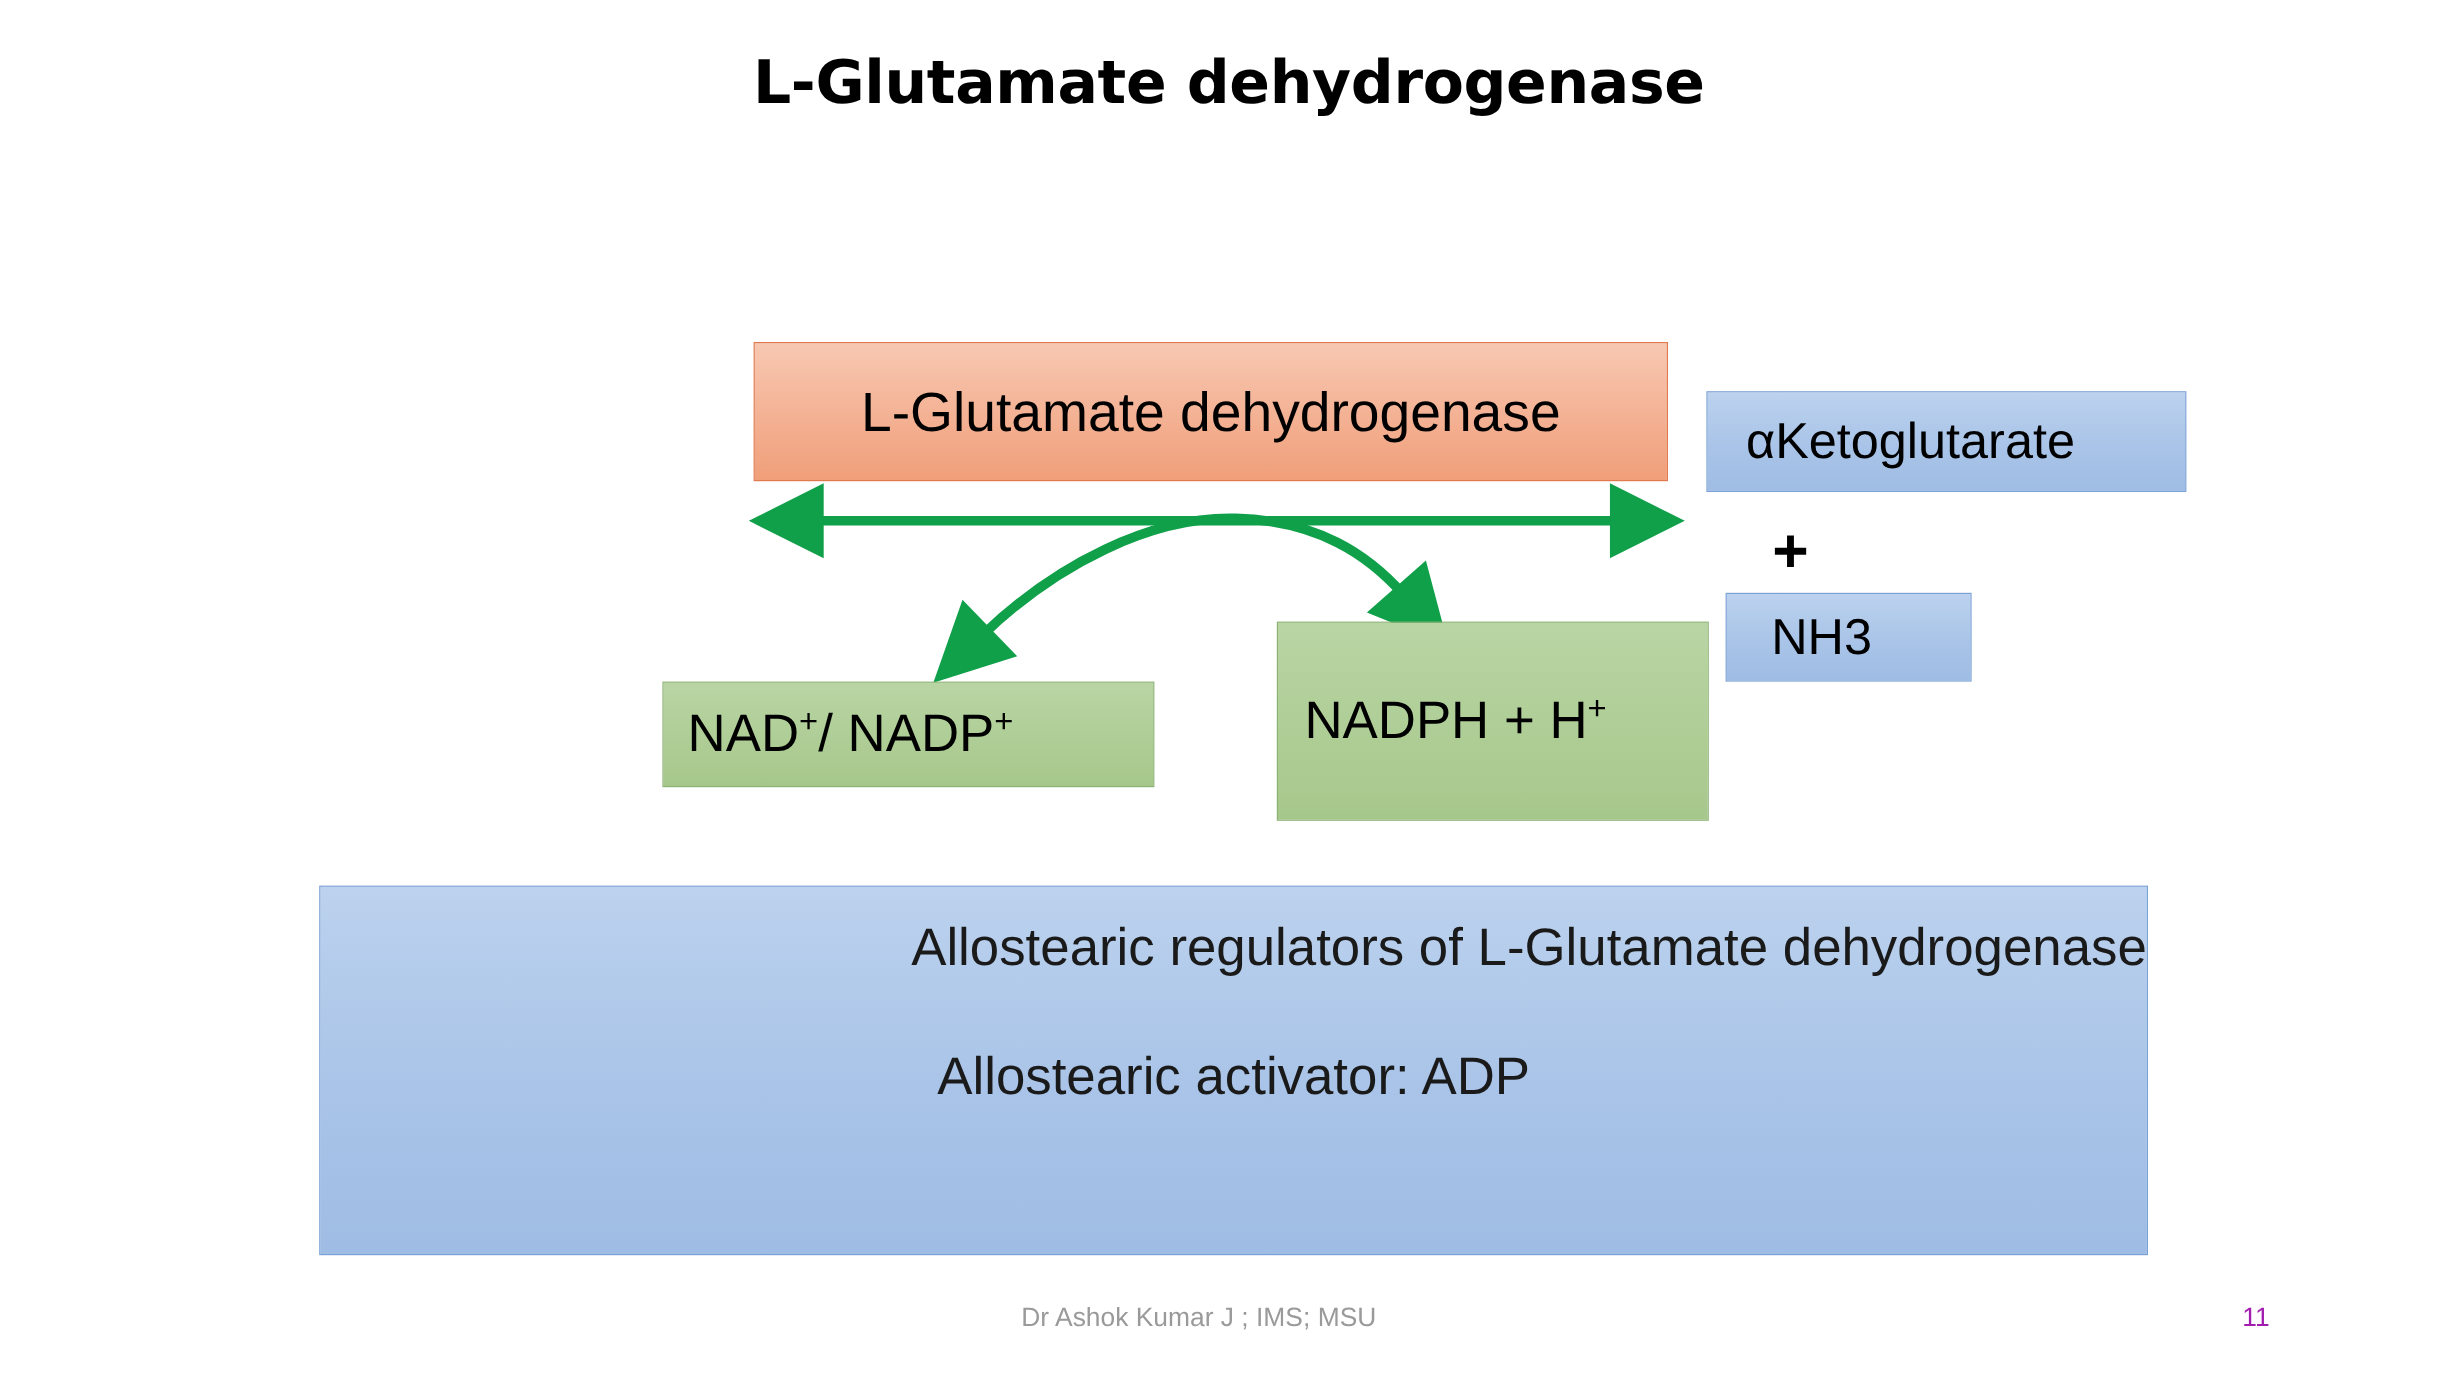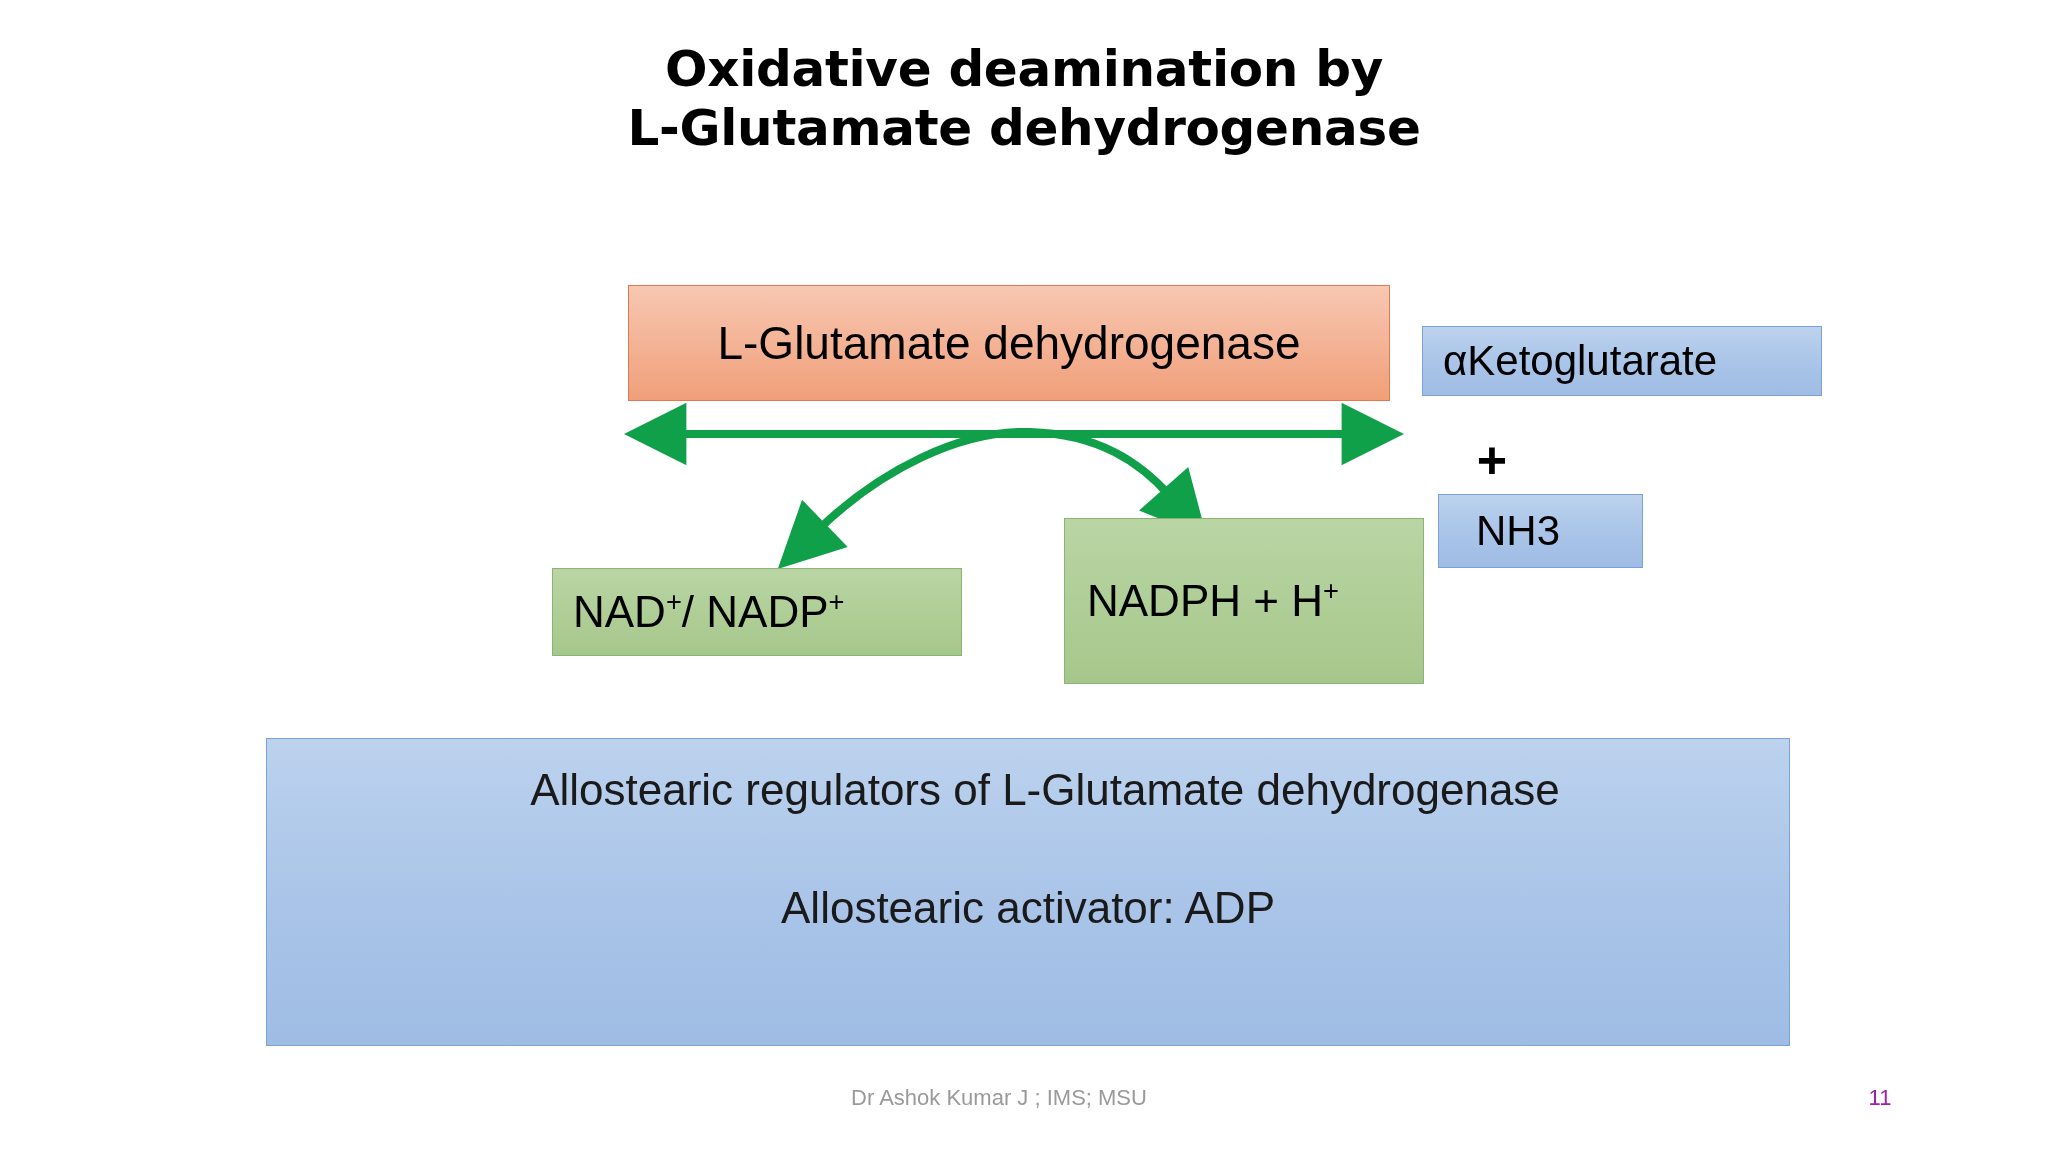--- a/index.html
+++ b/index.html
@@ -61,22 +61,22 @@
     left: 628px; top: 285px; width: 762px; height: 116px;
     justify-content: center;
     font-size: 46px;
   }
   #box-glutamate {
     left: 308px; top: 406px; width: 324px; height: 78px;
     padding-left: 22px;
     font-size: 44px;
   }
   #box-akg {
-    left: 1422px; top: 326px; width: 400px; height: 70px;
-    padding-left: 20px;
+    left: 1422px; top: 326px; width: 400px; height: 84px;
+    padding-left: 32px;
     font-size: 42px;
   }
   #box-nh3 {
     left: 1438px; top: 494px; width: 205px; height: 74px;
     padding-left: 37px;
     font-size: 42px;
   }
   #plus-sign {
     position: absolute;
     left: 1452px; top: 430px;
@@ -111,22 +111,21 @@
   #box-allosteric {
     left: 266px; top: 738px; width: 1524px; height: 308px;
     display: block;
     padding: 26px 0 0 0;
     font-size: 44px;
     color: #1a1a1a;
   }
   #box-allosteric .al-head {
     display: block;
     padding-left: 34px;
-    margin-bottom: 10px;
-    text-align: center;
+    text-align: right;
   }
   #box-allosteric .al-gap { display: block; height: 58px; }
   #box-allosteric .al-line {
     display: block;
     text-align: center;
     margin-bottom: 8px;
   }
 
   
   #arrows {
@@ -155,21 +154,20 @@
     color: #a21caf;
     font-family: "Liberation Sans", sans-serif;
   }
 </style>
 </head>
 <body>
 
 <div id="slide">
 
   <div id="slide-title">
-    <span class="t-line">Oxidative deamination by</span>
     <span class="t-line">L-Glutamate dehydrogenase</span>
   </div>
 
   <svg id="arrows" viewBox="0 0 2048 1152" xmlns="http://www.w3.org/2000/svg">
     <defs>
       <marker id="ah-left" markerWidth="9" markerHeight="9" refX="7.4" refY="4.5" orient="auto" markerUnits="strokeWidth">
         <path d="M 8.2 0.6 L 0.4 4.5 L 8.2 8.4 Z" fill="#11a04a"></path>
       </marker>
       <marker id="ah-right" markerWidth="9" markerHeight="9" refX="1.6" refY="4.5" orient="auto" markerUnits="strokeWidth">
         <path d="M 0.8 0.6 L 8.6 4.5 L 0.8 8.4 Z" fill="#11a04a"></path>

